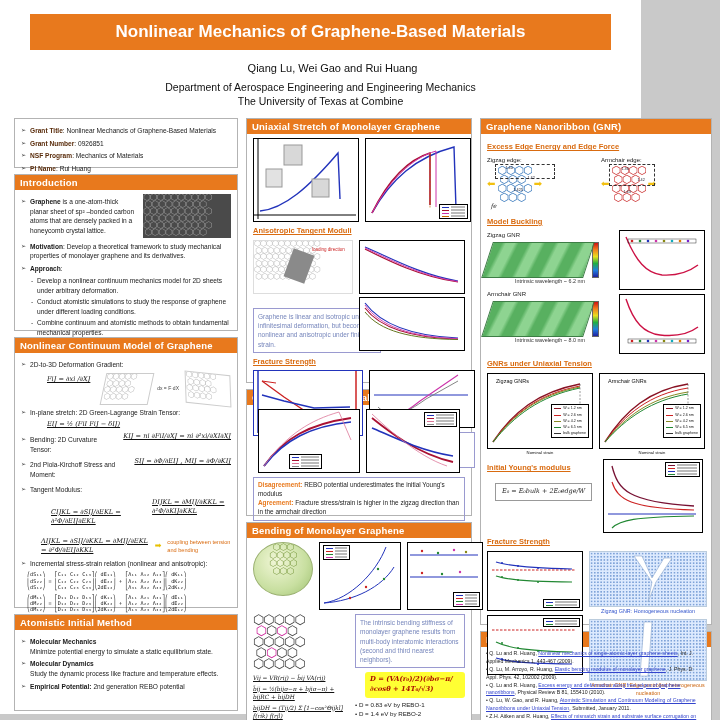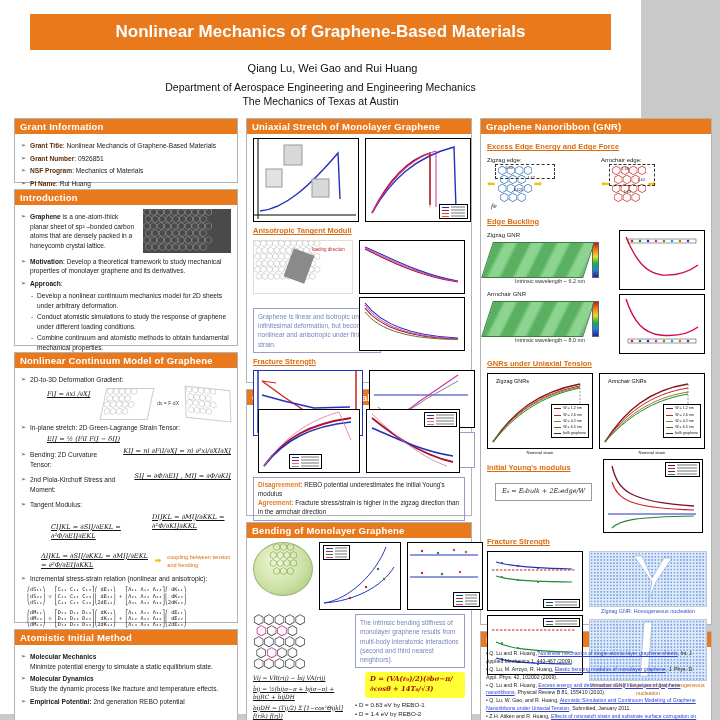--- a/index.html
+++ b/index.html
@@ -51,29 +51,28 @@
 </style>
 </head>
 <body>
 
 <div class="poster">
 
   <div class="titlebar">Nonlinear Mechanics of Graphene-Based Materials</div>
   <div class="authors">Qiang Lu, Wei Gao and Rui Huang</div>
   <div class="affil">
     <div>Department of Aerospace Engineering and Engineering Mechanics</div>
-    <div>The Mechanics of Texas at Austin</div>
+    <div>The University of Texas at Combine</div>
   </div>
 
   <div class="cols">
 
     <div class="col1">
 
       <div class="sec">
-        <div class="sec-h">Grant Information</div>
         <div class="sec-b" style="height:40px;">
           <div class="b"><span class="bold" style="color:#5a2d0c;">Grant Title</span><span>: Nonlinear Mechancis of Graphene-Based Materials</span></div>
           <div class="b"><span class="bold" style="color:#5a2d0c;">Grant Number</span><span>: 0926851</span></div>
           <div class="b"><span class="bold" style="color:#5a2d0c;">NSF Program</span><span>: Mechanics of Materials</span></div>
           <div class="b"><span class="bold" style="color:#5a2d0c;">PI Name</span><span>: Rui Huang</span></div>
         </div>
       </div>
 
       <div class="sec">
         <div class="sec-h">Introduction</div>
@@ -416,21 +415,21 @@
                   <div class="hexred">⬡⬡⬡⬡<br>&nbsp;⬡⬡⬡<br>⬡⬡⬡⬡<br>&nbsp;⬡⬡⬡</div>
                   <div style="position:absolute;left:-2px;top:-2px;width:44px;height:20px;border:1px dashed #333;"></div>
                   <div style="position:absolute;left:10px;top:1px;font-size:3.8px;color:#223;">1.36</div>
                   <div style="position:absolute;left:26px;top:12px;font-size:3.8px;color:#223;">1.42</div>
                   <div style="position:absolute;left:12px;top:24px;font-size:3.8px;color:#223;">1.43</div>
                 </div>
                 <span class="fe-arrow">➡</span>
               </div>
             </div>
           </div>
-          <div class="subhead" style="margin-top:6px;">Edge Buckling</div>
+          <div class="subhead" style="margin-top:6px;">Model Buckling</div>
           <div class="row">
             <div style="width:126px;flex:none;">
               <div style="font-size:6px;margin:1px 0 2px 0;">Zigzag GNR</div>
               <div class="row" style="gap:3px;align-items:center;">
                 <div class="ribbon" style="width:100px;"></div>
                 <div class="cbar"></div>
               </div>
               <div class="wave">Intrinsic wavelength ~ 6.2 nm</div>
               <div style="font-size:6px;margin:4px 0 2px 0;">Armchair GNR</div>
               <div class="row" style="gap:3px;align-items:center;">

